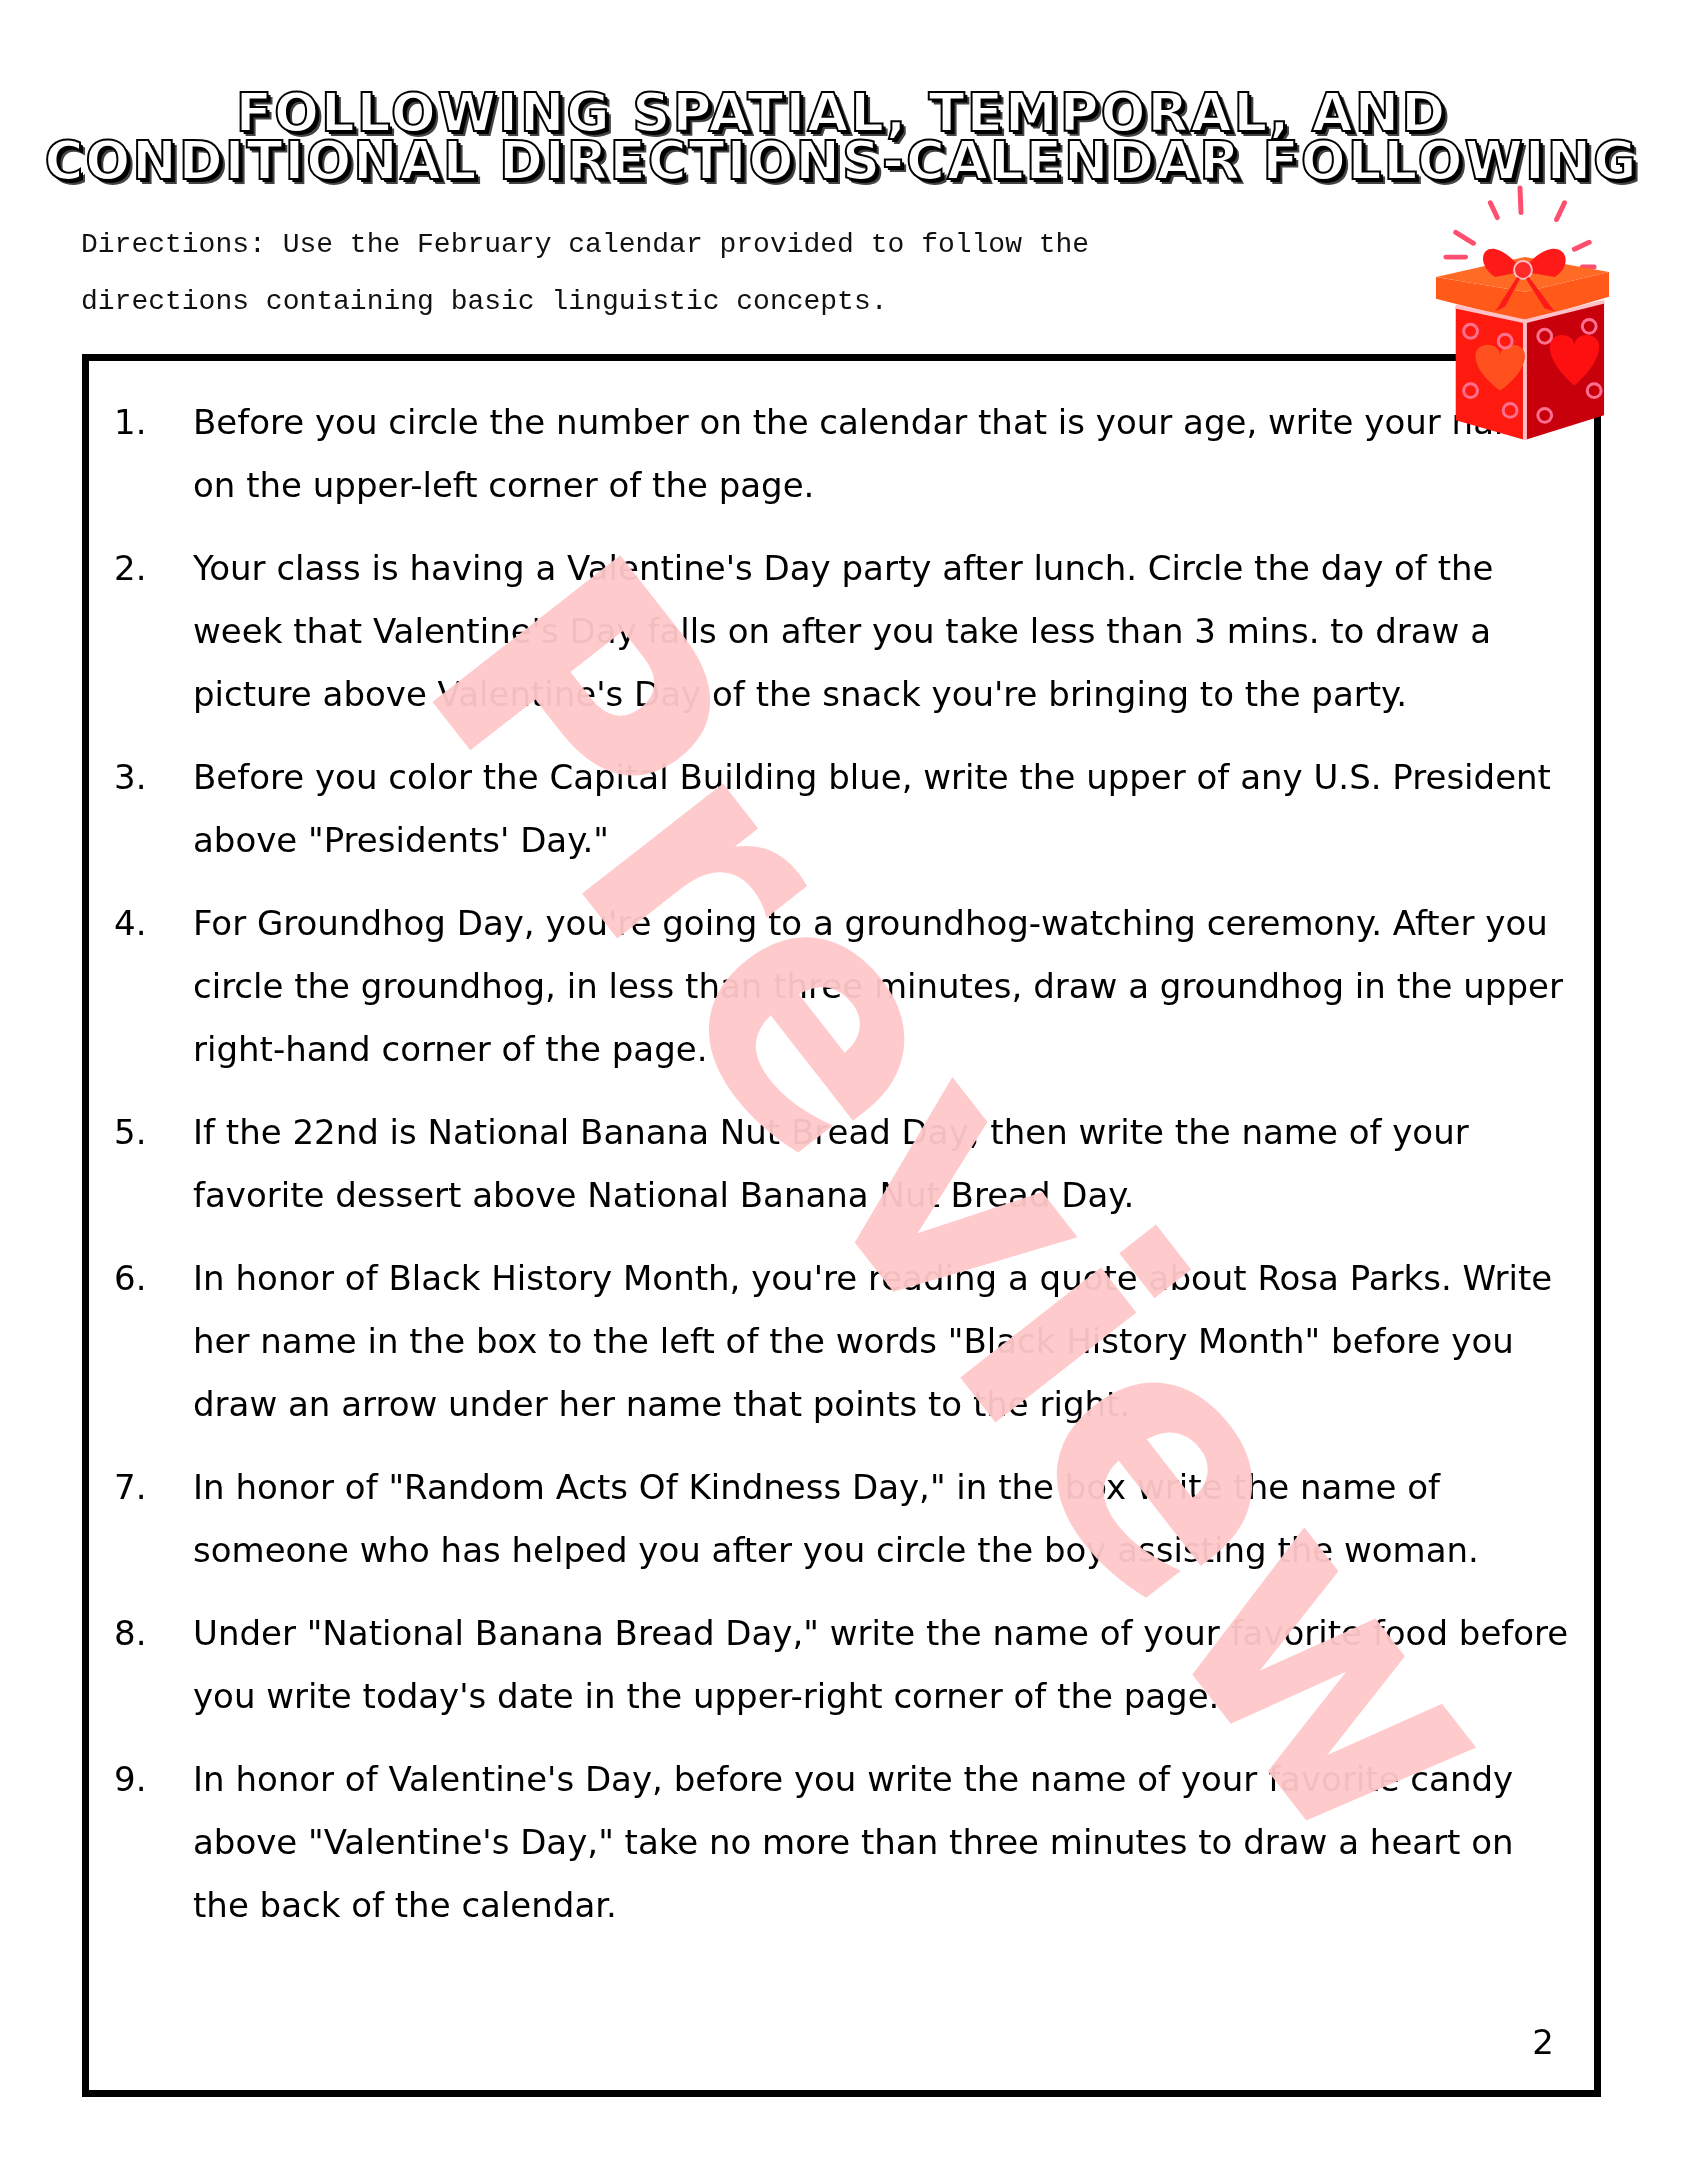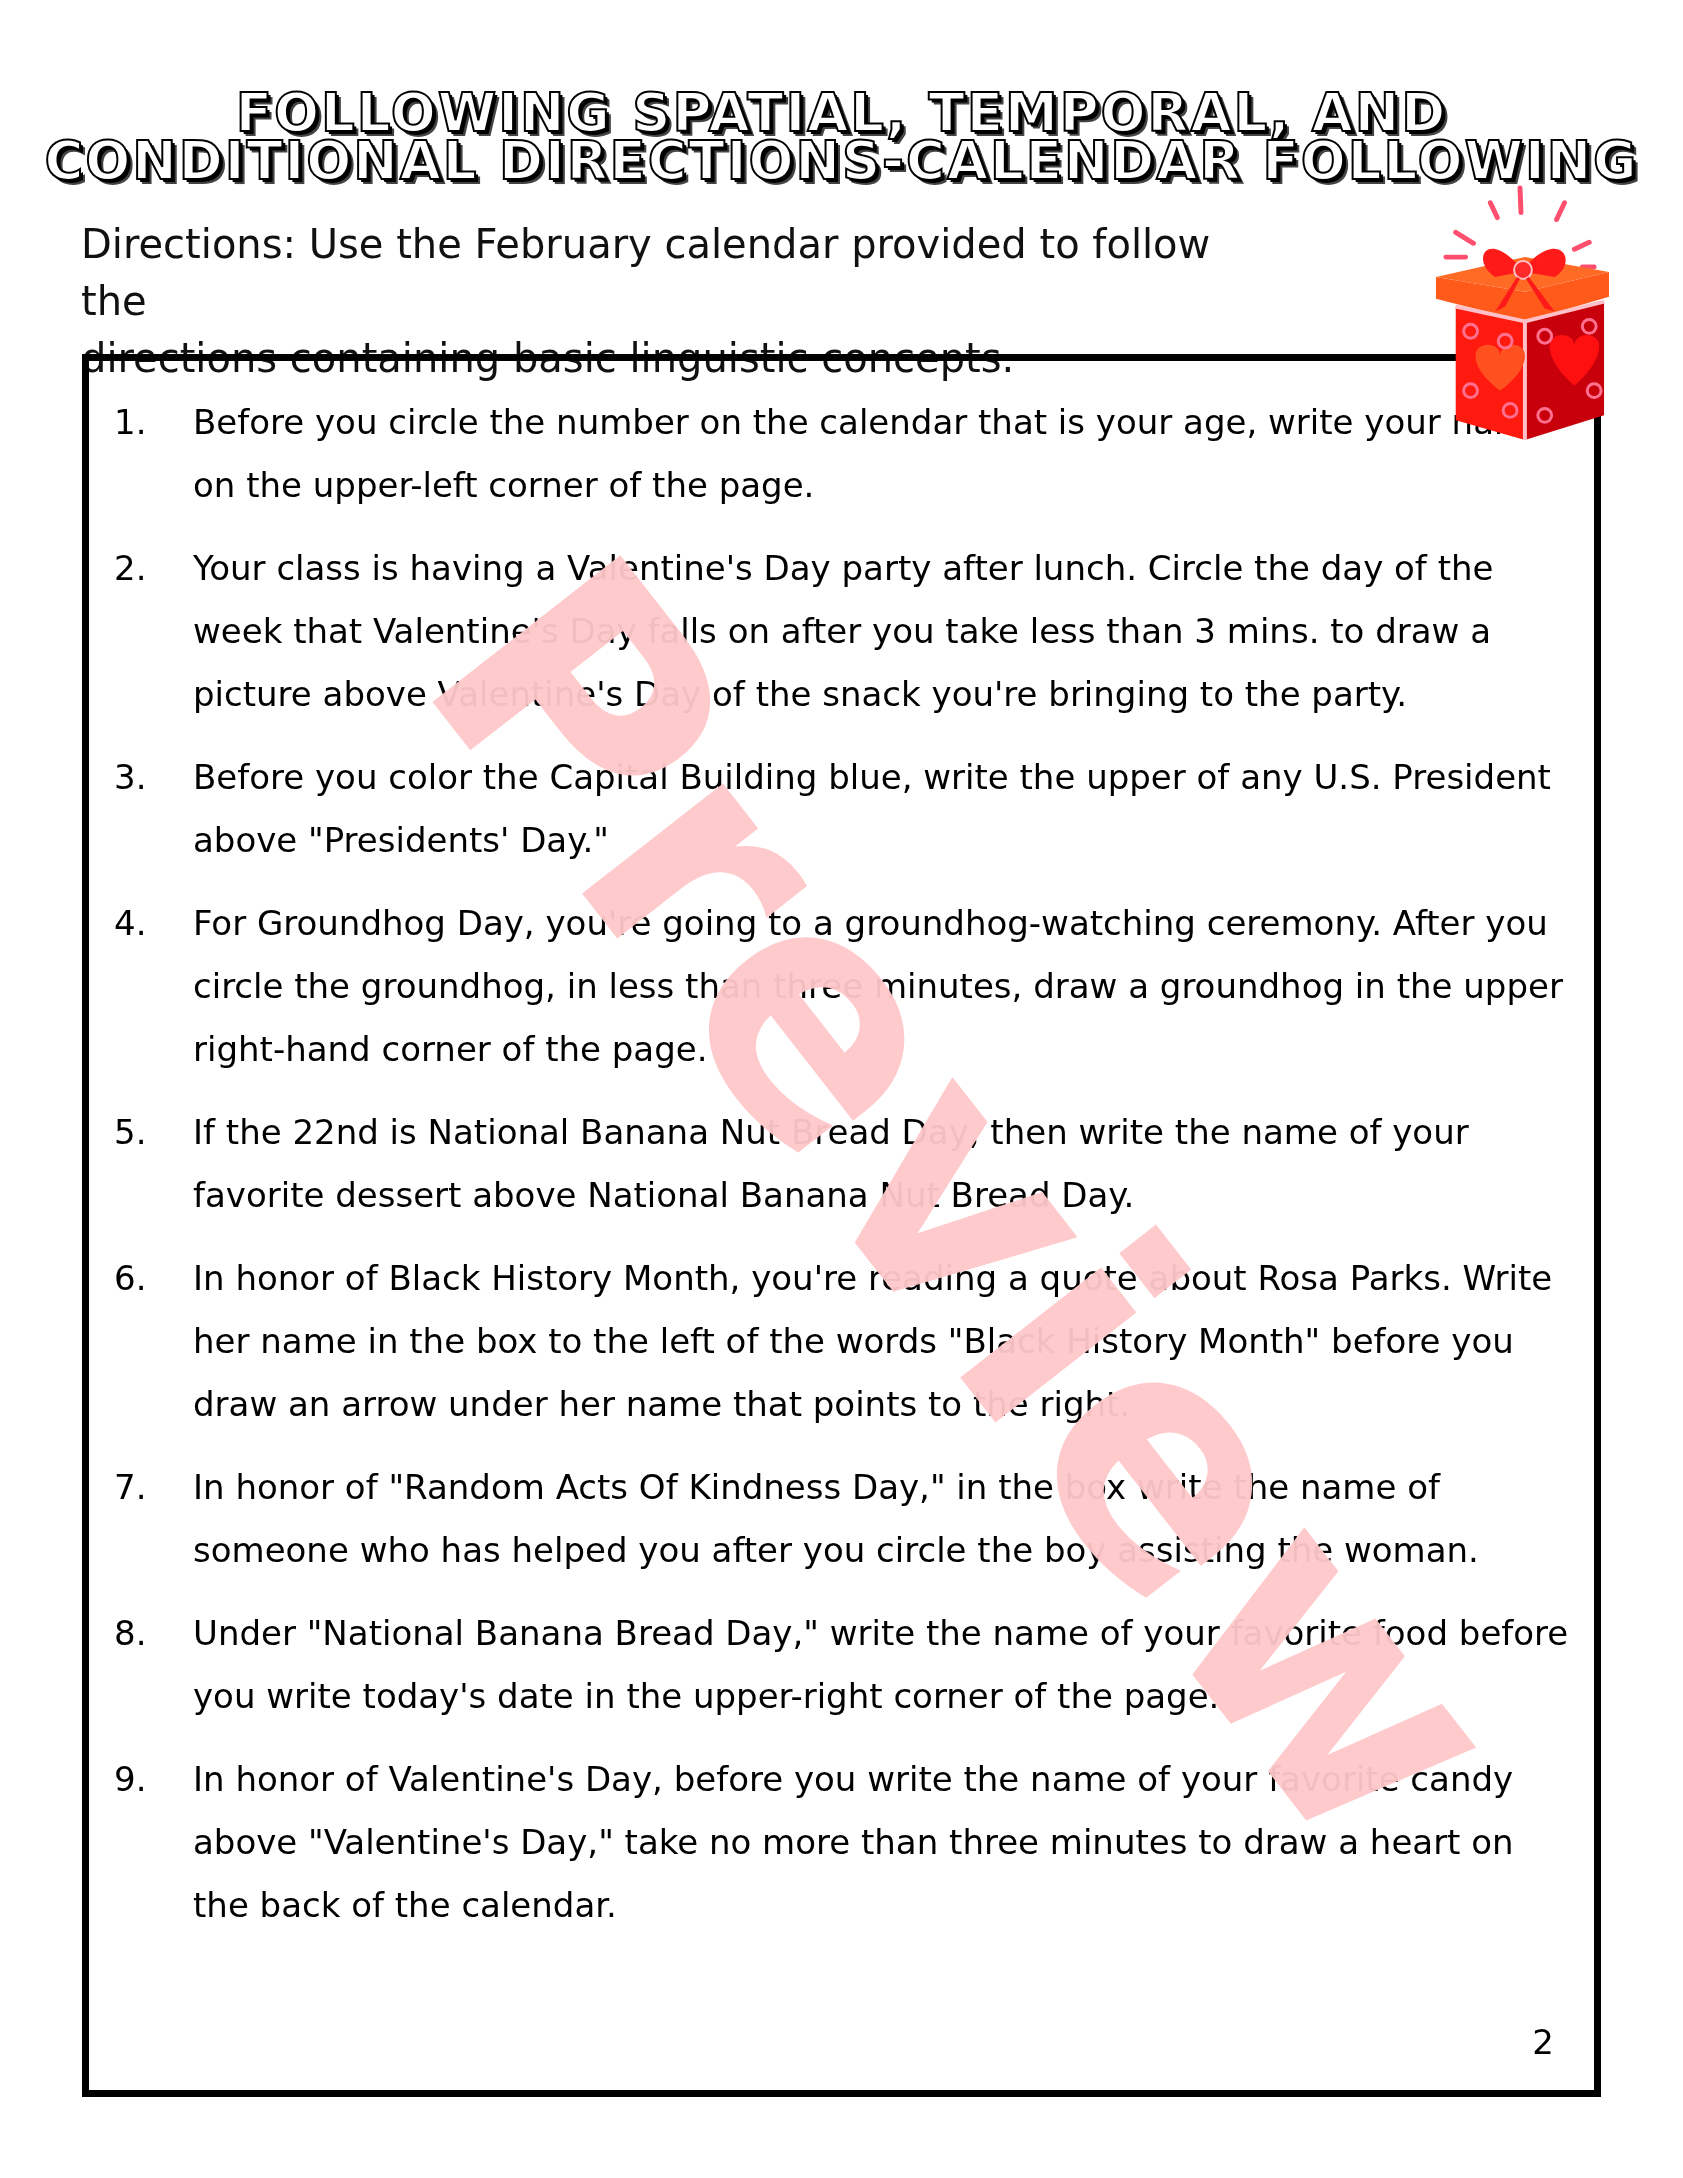--- a/index.html
+++ b/index.html
@@ -12,21 +12,21 @@
     font-family: "DejaVu Sans", sans-serif; font-weight: bold;
     font-size: 53px; letter-spacing: 2px; color: #ffffff;
     -webkit-text-stroke: 2px #000;
     text-shadow: 3px 3px 0 #000, 5px 5px 0 #444;
     white-space: nowrap; line-height: 1;
   }
   .title.l1 { top: 42px; margin-top: 44px; }
   .title.l2 { top: 134px; }
   .directions {
     position: absolute; left: 81px; top: 216px; width: 1188px;
-    font-size: 40px; line-height: 57px; color: #111;
+    font-size: 28px; line-height: 57px; color: #111; font-family: Liberation Mono, monospace;
   }
   .gift { position: absolute; left: 1426px; top: 178px; width: 188px; height: 267px; z-index: 3; }
   .box {
     position: absolute; left: 82px; top: 354px; width: 1505px; height: 1729px;
     border: 7px solid #000; box-sizing: content-box;
   }
   .items { position: absolute; left: 0; top: 30px; width: 100%; }
   .item { position: relative; padding-left: 104px; margin-bottom: 20px; }
   .num {
     position: absolute; left: 25px; top: 0; font-size: 34px; line-height: 63px;

